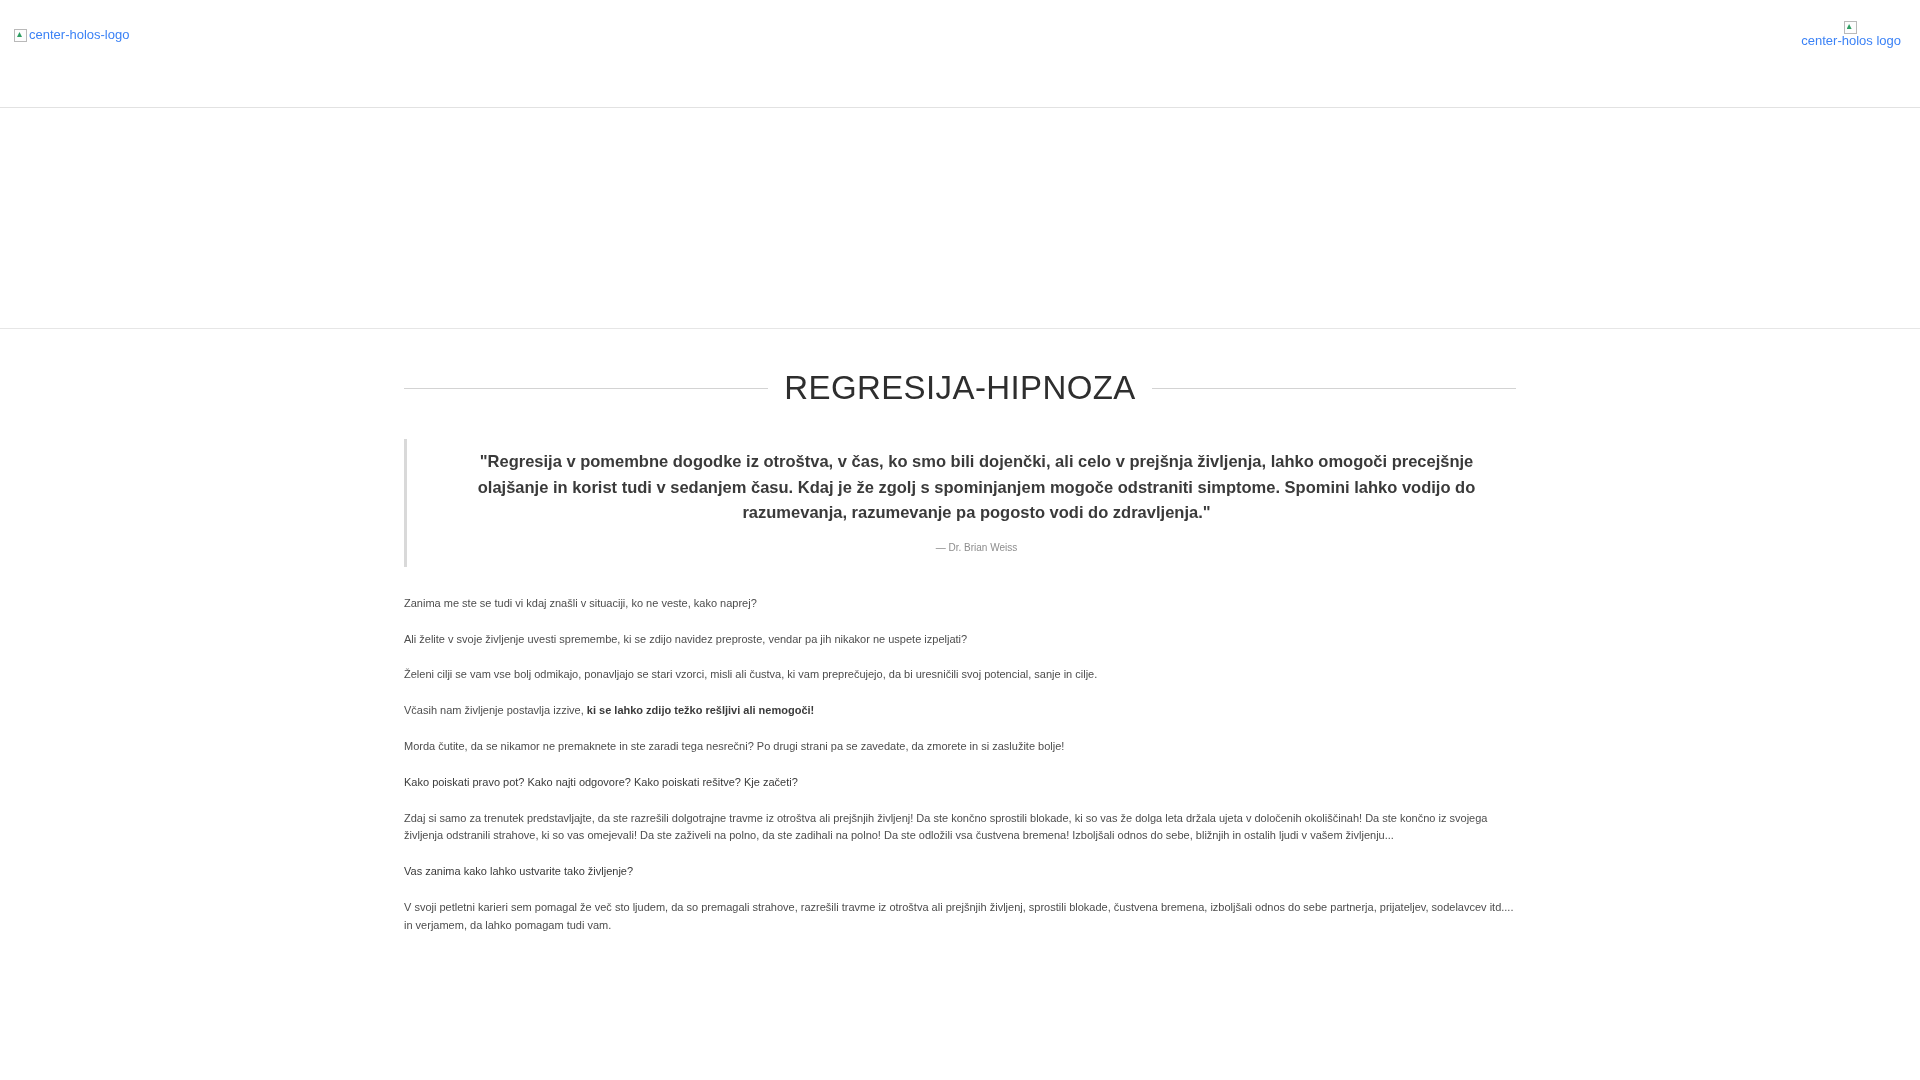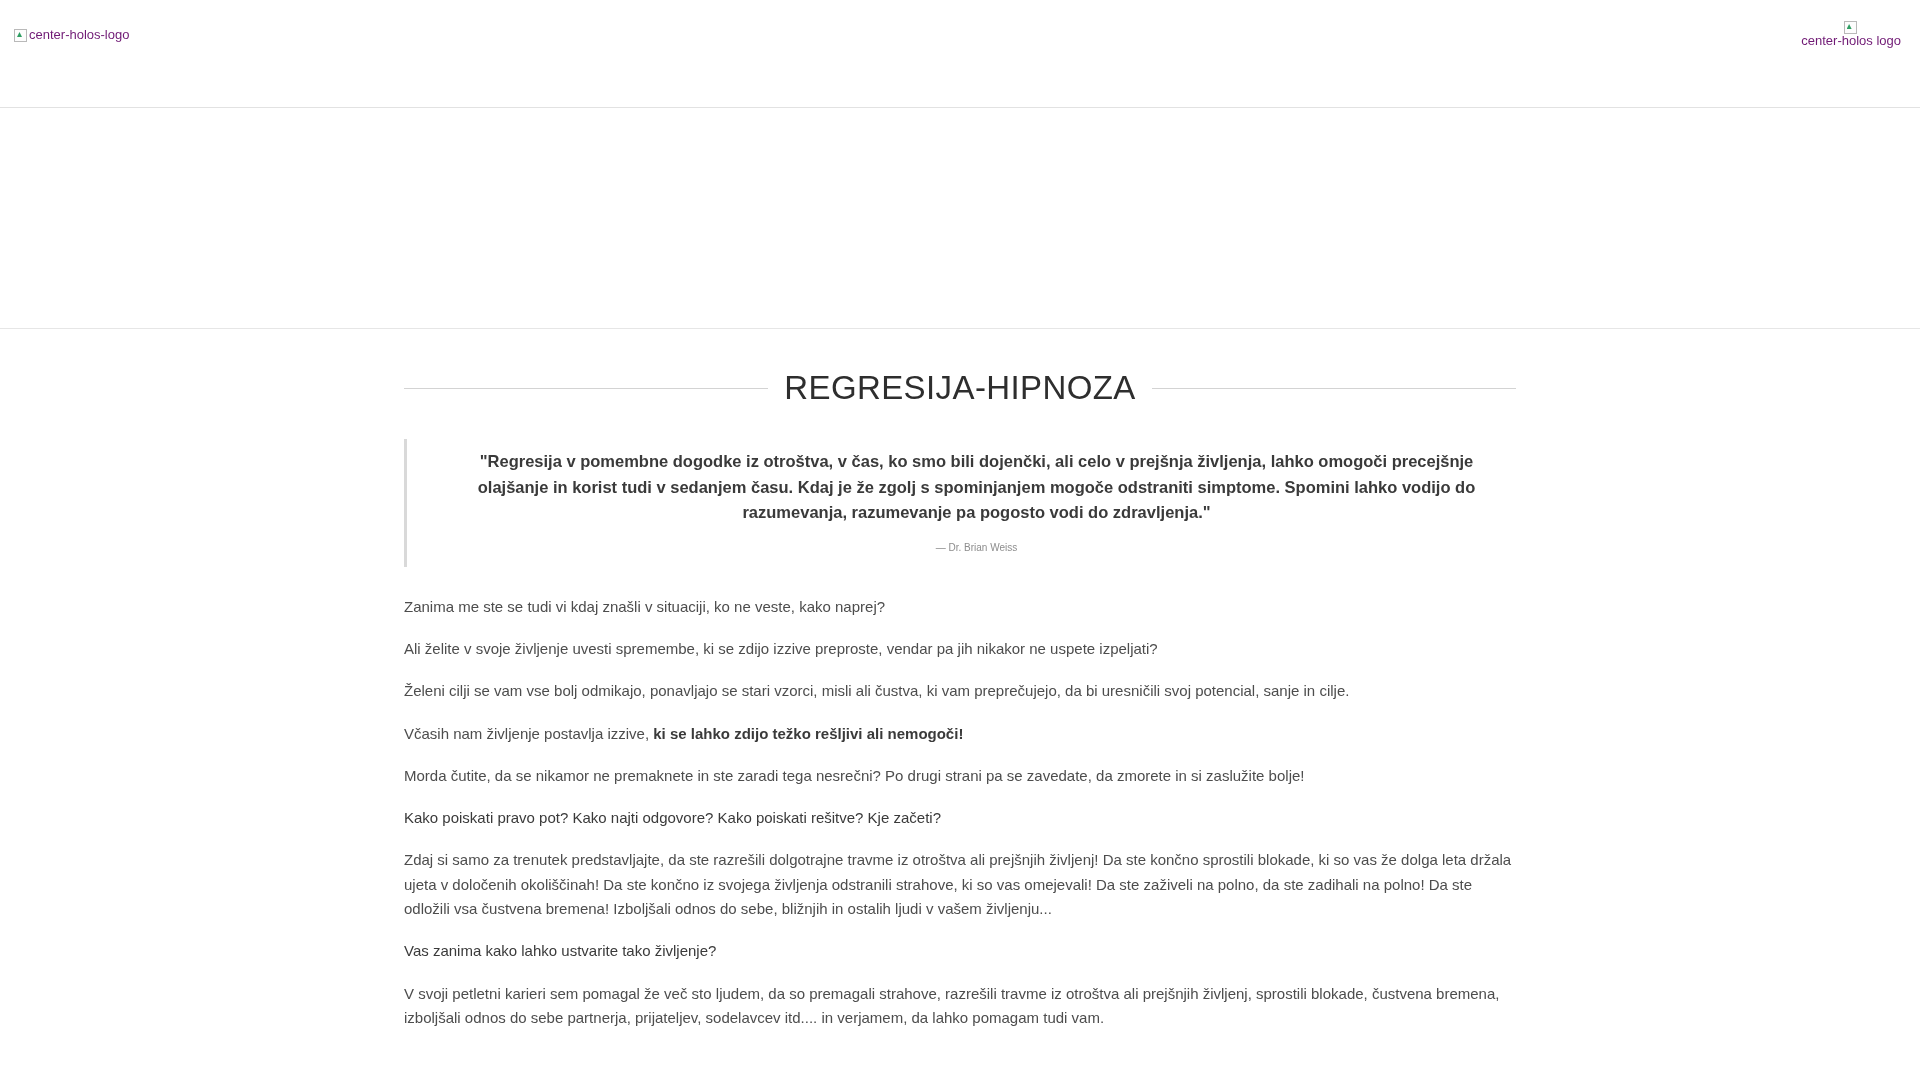--- a/index.html
+++ b/index.html
@@ -34,21 +34,21 @@
   .site-header {
     position: relative;
     height: 108px;
     border-bottom: 1px solid #e2e2e2;
     background: #fff;
   }
   .broken-img {
     display: inline-flex;
     align-items: center;
     font-size: 13px;
-    color: #701a75;
+    color: #3b82f6;
     white-space: nowrap;
   }
   .broken-img .glyph {
     display: inline-block;
     width: 13px;
     height: 13px;
     margin-right: 2px;
     position: relative;
     flex: 0 0 auto;
   }
@@ -130,21 +130,21 @@
   }
   .quote-cite {
     margin-top: 16px;
     text-align: center;
     font-size: 10px;
     color: #8d8d8d;
   }
 
   
   .para {
-    font-size: 15px;
+    font-size: 11px;
     color: #4d4d4d;
     line-height: 1.62;
     margin: 0 0 18px 0;
   }
   .para.bold {
     font-weight: normal;
     color: #3a3a3a;
   }
   .inline-bold { font-weight: bold; color: #3a3a3a; }
 </style>
@@ -175,21 +175,21 @@
     <h1 class="page-title">REGRESIJA-HIPNOZA</h1>
     <span class="rule"></span>
   </div>
 
   <blockquote class="quote-block">
     <p class="quote-text">"Regresija v pomembne dogodke iz otroštva, v čas, ko smo bili dojenčki, ali celo v prejšnja življenja, lahko omogoči precejšnje olajšanje in korist tudi v sedanjem času. Kdaj je že zgolj s spominjanjem mogoče odstraniti simptome. Spomini lahko vodijo do razumevanja, razumevanje pa pogosto vodi do zdravljenja."</p>
     <div class="quote-cite">— Dr. Brian Weiss</div>
   </blockquote>
 
   <p class="para">Zanima me ste se tudi vi kdaj znašli v situaciji, ko ne veste, kako naprej?</p>
-  <p class="para">Ali želite v svoje življenje uvesti spremembe, ki se zdijo izzive preproste, vendar pa jih nikakor ne uspete izpeljati?</p>
+  <p class="para">Ali želite v svoje življenje uvesti spremembe, ki se zdijo navidez preproste, vendar pa jih nikakor ne uspete izpeljati?</p>
   <p class="para">Želeni cilji se vam vse bolj odmikajo, ponavljajo se stari vzorci, misli ali čustva, ki vam preprečujejo, da bi uresničili svoj potencial, sanje in cilje.</p>
   <p class="para">
     <span>Včasih nam življenje postavlja izzive, </span><span class="inline-bold">ki se lahko zdijo težko rešljivi ali nemogoči!</span>
   </p>
 
   <p class="para">Morda čutite, da se nikamor ne premaknete in ste zaradi tega nesrečni? Po drugi strani pa se zavedate, da zmorete in si zaslužite bolje!</p>
 
   <p class="para bold">Kako poiskati pravo pot? Kako najti odgovore? Kako poiskati rešitve? Kje začeti?</p>
   <p class="para">Zdaj si samo za trenutek predstavljajte, da ste razrešili dolgotrajne travme iz otroštva ali prejšnjih življenj! Da ste končno sprostili blokade, ki so vas že dolga leta držala ujeta v določenih okoliščinah! Da ste končno iz svojega življenja odstranili strahove, ki so vas omejevali! Da ste zaživeli na polno, da ste zadihali na polno! Da ste odložili vsa čustvena bremena! Izboljšali odnos do sebe, bližnjih in ostalih ljudi v vašem življenju...</p>
   <p class="para bold">Vas zanima kako lahko ustvarite tako življenje?</p>

